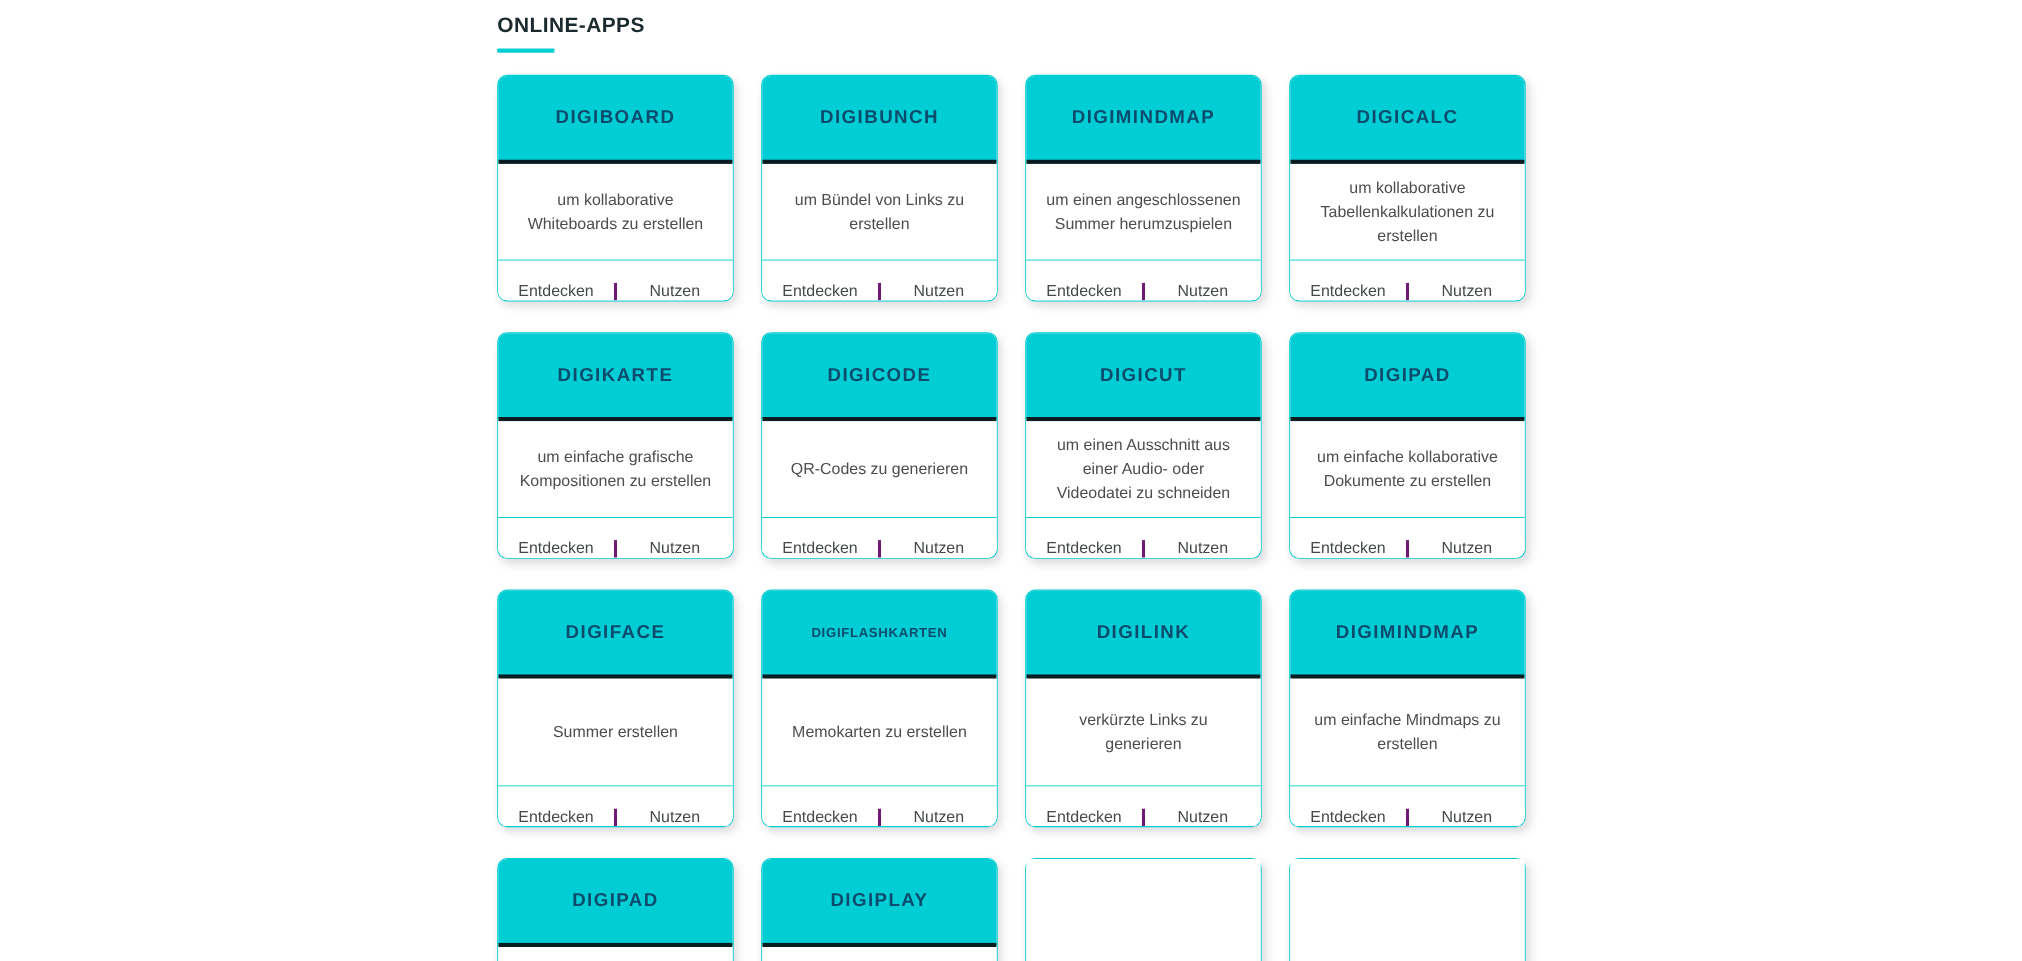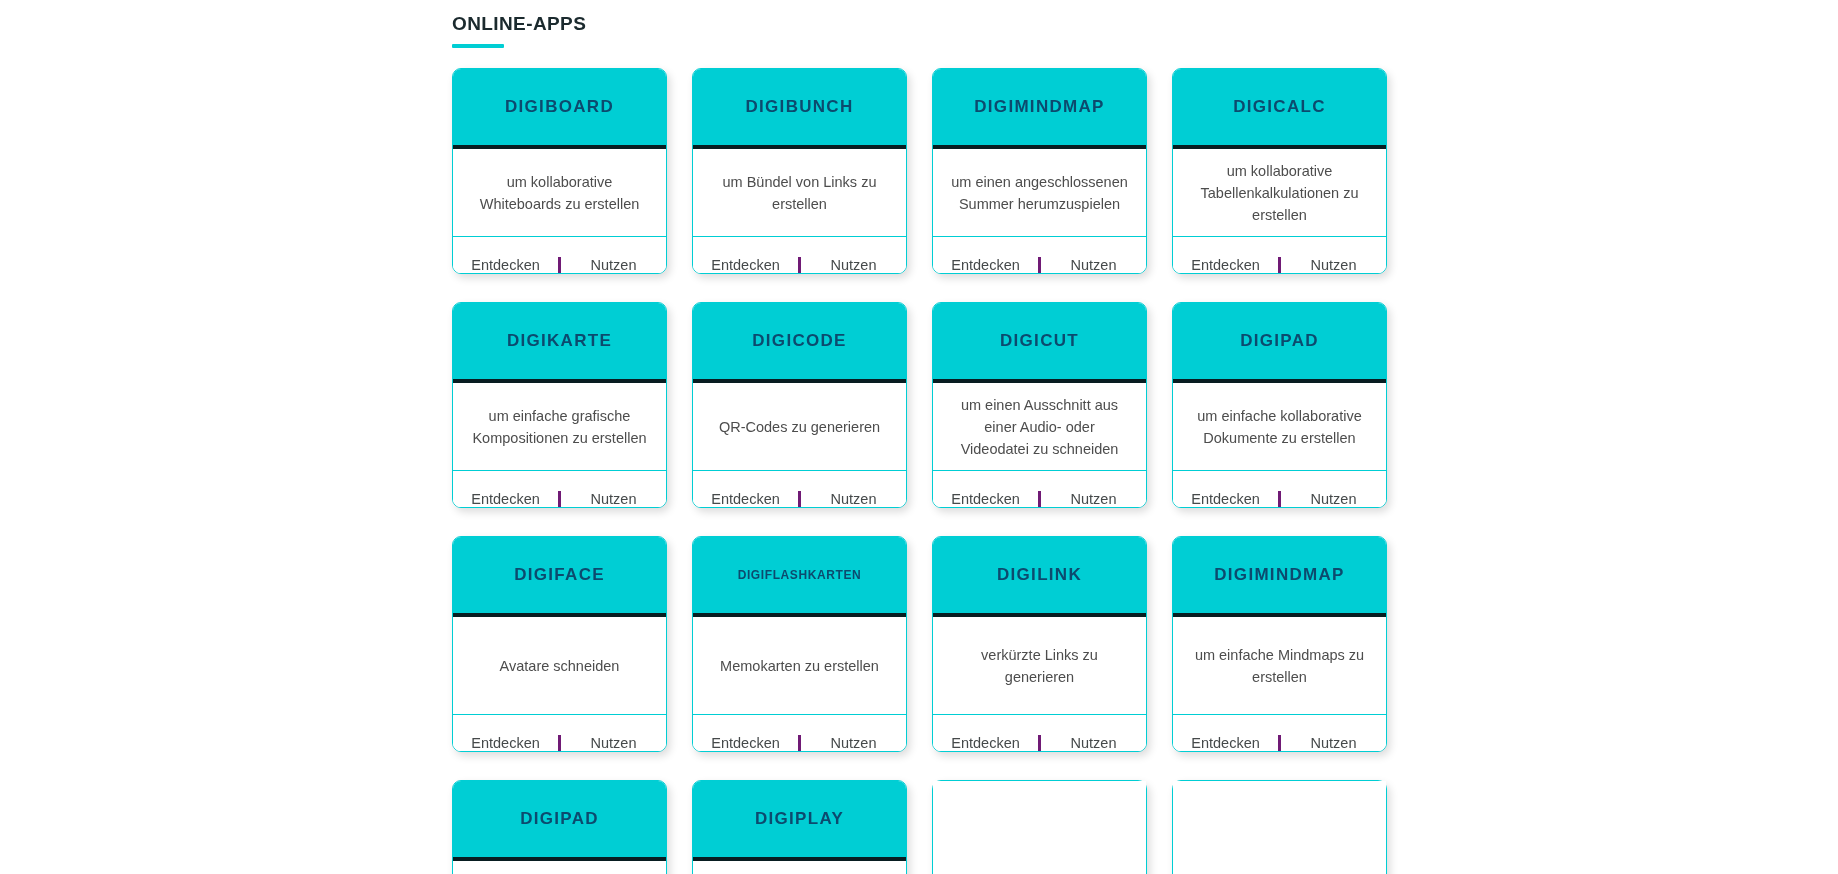--- a/index.html
+++ b/index.html
@@ -250,21 +250,21 @@
         <div class="card-footer">
           <div class="card-btn btn-left">Entdecken</div>
           <div class="card-btn btn-right">Nutzen</div>
         </div>
       </div>
       <div class="card row-h-3">
         <div class="card-header">
           <div class="card-title">DIGIFACE</div>
         </div>
         <div class="card-body">
-          <div class="card-desc">Avatare schneiden</div>
+          <div class="card-desc">Summer erstellen</div>
         </div>
         <div class="card-footer">
           <div class="card-btn btn-left">Entdecken</div>
           <div class="card-btn btn-right">Nutzen</div>
         </div>
       </div>
       <div class="card row-h-3">
         <div class="card-header">
           <div class="card-title overflow">DIGIFLASHKARTEN</div>
         </div>

